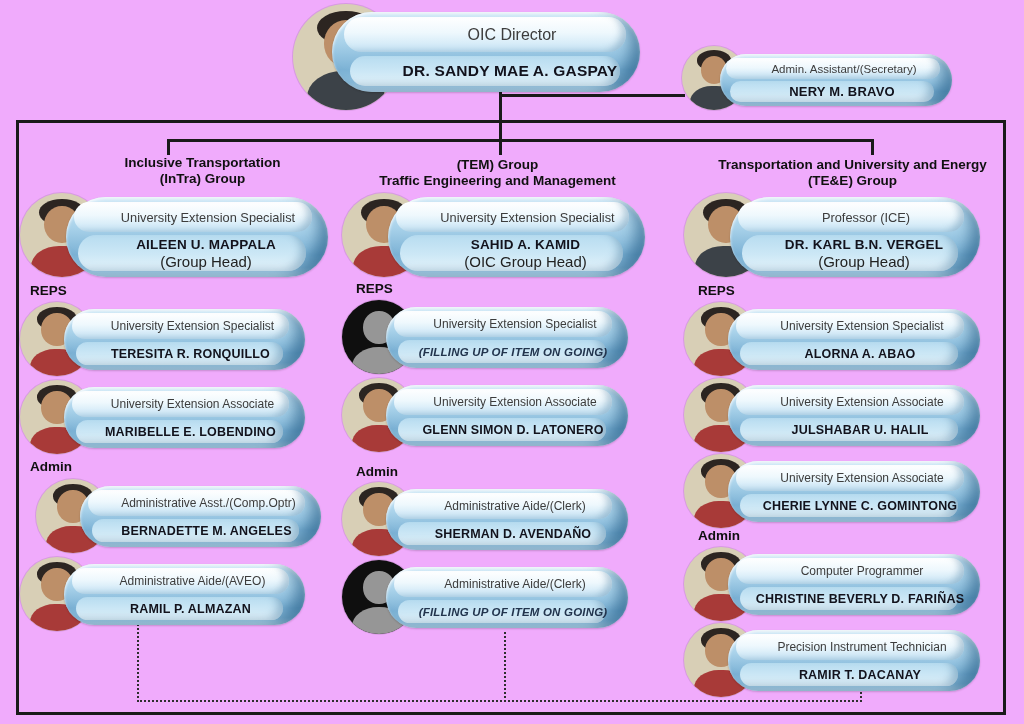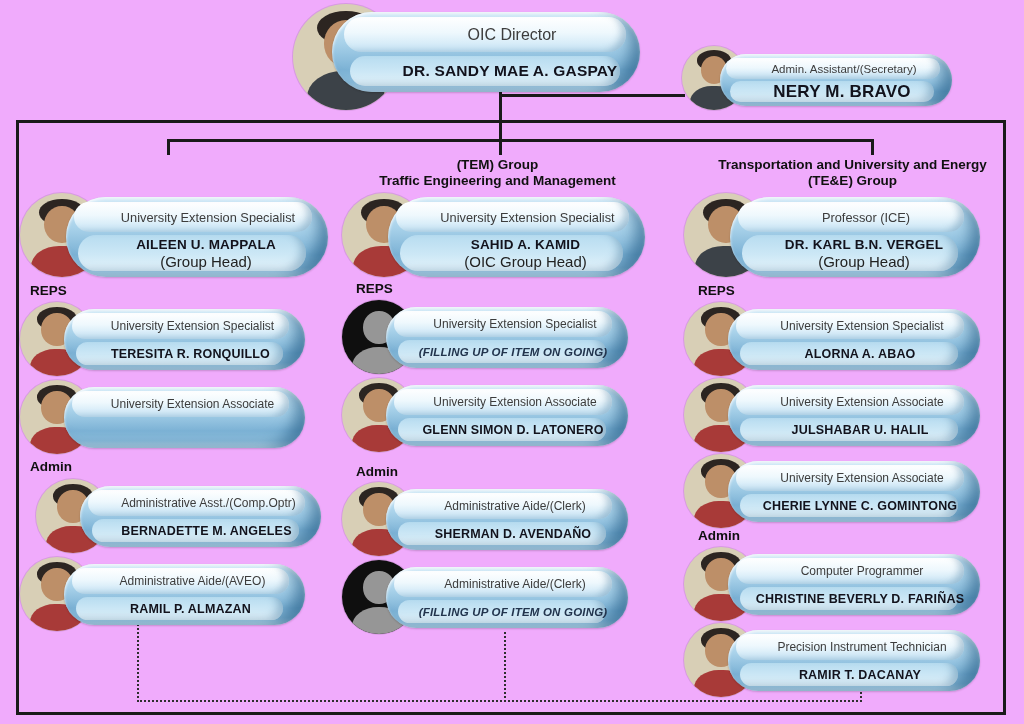--- a/index.html
+++ b/index.html
@@ -68,21 +68,21 @@
   .dir-card .cap-title{top:5px;left:12px;right:14px;height:35px;font-size:16px;padding-left:54px;}
   .dir-card .cap-body{top:44px;bottom:6px;left:18px;right:20px;padding-left:50px;}
   .dir-card .name{font-size:15.5px;}
 
   
   .sec-card{height:66px;}
   .sec-card .avatar{left:0;top:0;width:64px;height:64px;}
   .sec-card .pill{left:38px;top:8px;width:232px;height:52px;}
   .sec-card .cap-title{top:4px;left:6px;right:12px;height:21px;font-size:11.5px;padding-left:22px;}
   .sec-card .cap-body{top:27px;bottom:4px;left:10px;right:18px;padding-left:20px;}
-  .sec-card .name{font-size:17px;}
+  .sec-card .name{font-size:13px;}
 </style>
 </head>
 <body>
 
 <div id="canvas">
 
   <div class="vline" style="left:499px;top:87px;width:3px;height:68px"></div>
   <div class="hline" style="left:499px;top:94px;width:186px;height:3px"></div>
   <div class="outer-box" style="left:16px;top:120px;width:990px;height:595px"></div>
   <div class="hline" style="left:167px;top:139px;width:707px;height:3px"></div>
@@ -115,20 +115,24 @@
         <div class="body"></div>
       </div>
     <div class="pill">
       <div class="cap-title">Admin. Assistant/(Secretary)</div>
       <div class="cap-body">
           <div class="name">NERY M. BRAVO</div>
         </div>
     </div>
   </div>
 
+  <div class="group-label" style="left:85px;top:155px;width:235px">
+    <div>Inclusive Transportation</div>
+    <div>(InTra) Group</div>
+  </div>
   <div class="group-label" style="left:365px;top:157px;width:265px">
     <div>(TEM) Group</div>
     <div>Traffic Engineering and Management</div>
   </div>
   <div class="group-label" style="left:700px;top:157px;width:305px">
     <div>Transportation and University and Energy</div>
     <div>(TE&amp;E) Group</div>
   </div>
 
   <div class="card head-card" style="left:20px;top:190px;width:308px">
@@ -163,20 +167,23 @@
   </div>
 
   <div class="card row-card" style="left:20px;top:380px;width:285px">
     <div class="avatar">
         <div class="hair"></div>
         <div class="head"></div>
         <div class="body"></div>
       </div>
     <div class="pill">
       <div class="cap-title">University Extension Associate</div>
+      <div class="cap-body">
+          <div class="name">MARIBELLE E. LOBENDINO</div>
+        </div>
     </div>
   </div>
 
   <div class="sec-label" style="left:30px;top:459px">Admin</div>
 
   <div class="card row-card" style="left:36px;top:479px;width:285px">
     <div class="avatar">
         <div class="hair"></div>
         <div class="head"></div>
         <div class="body"></div>

